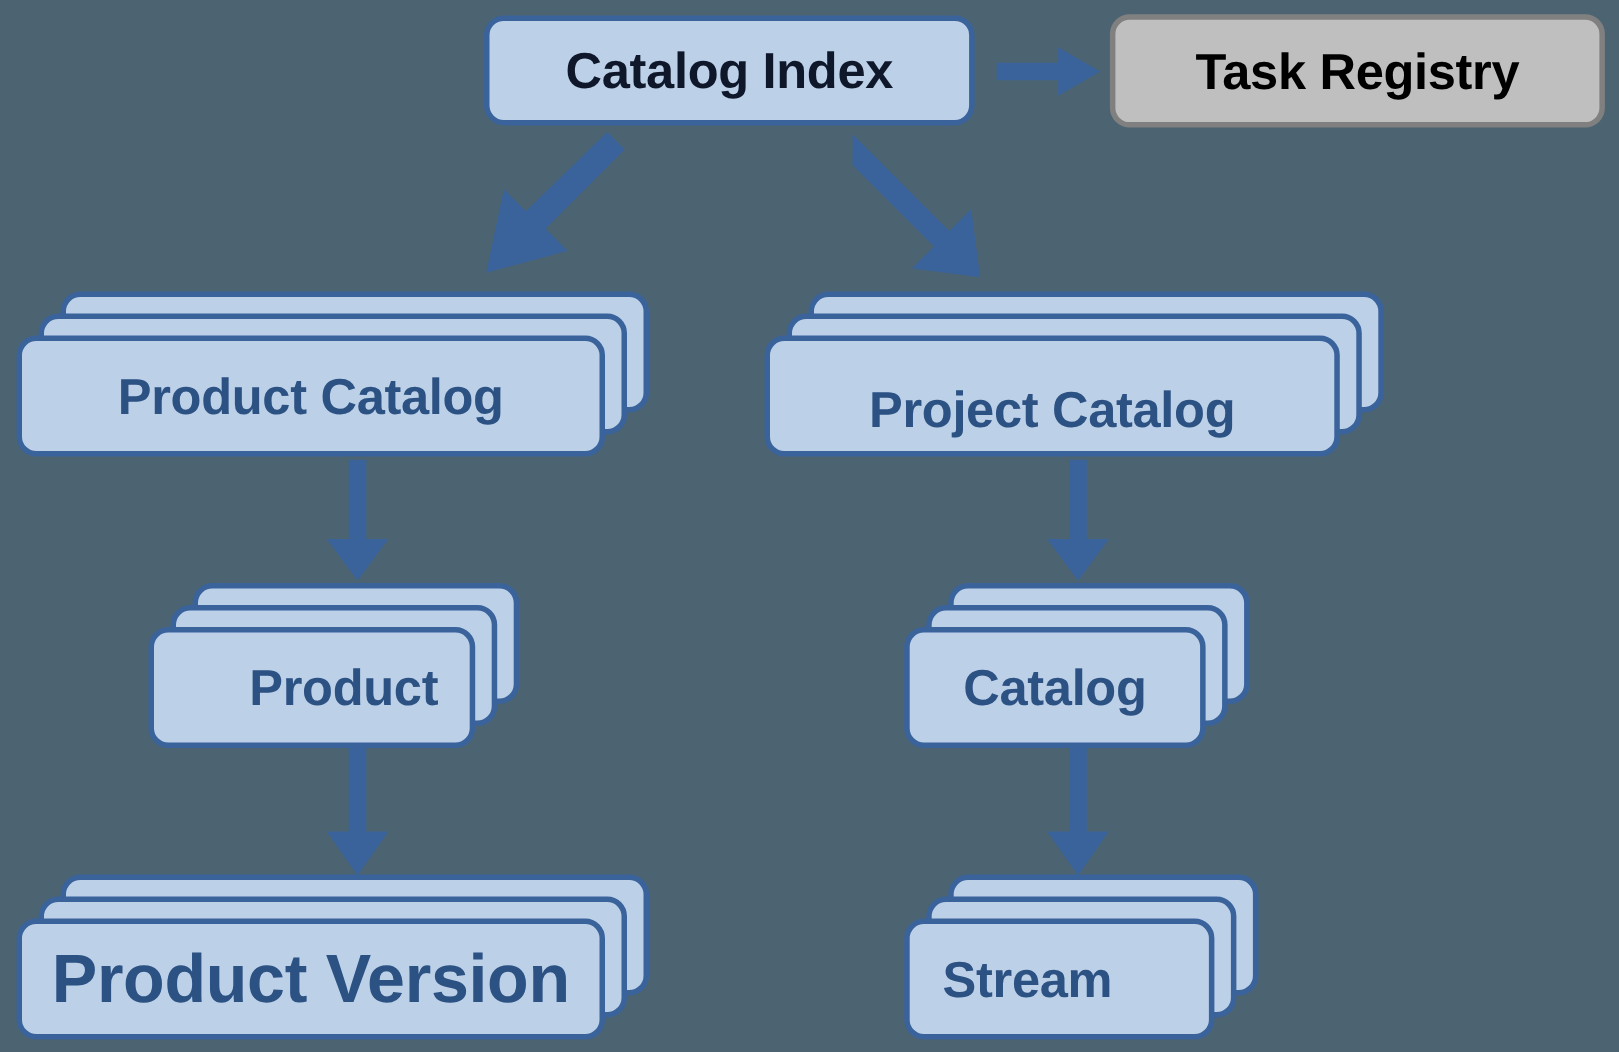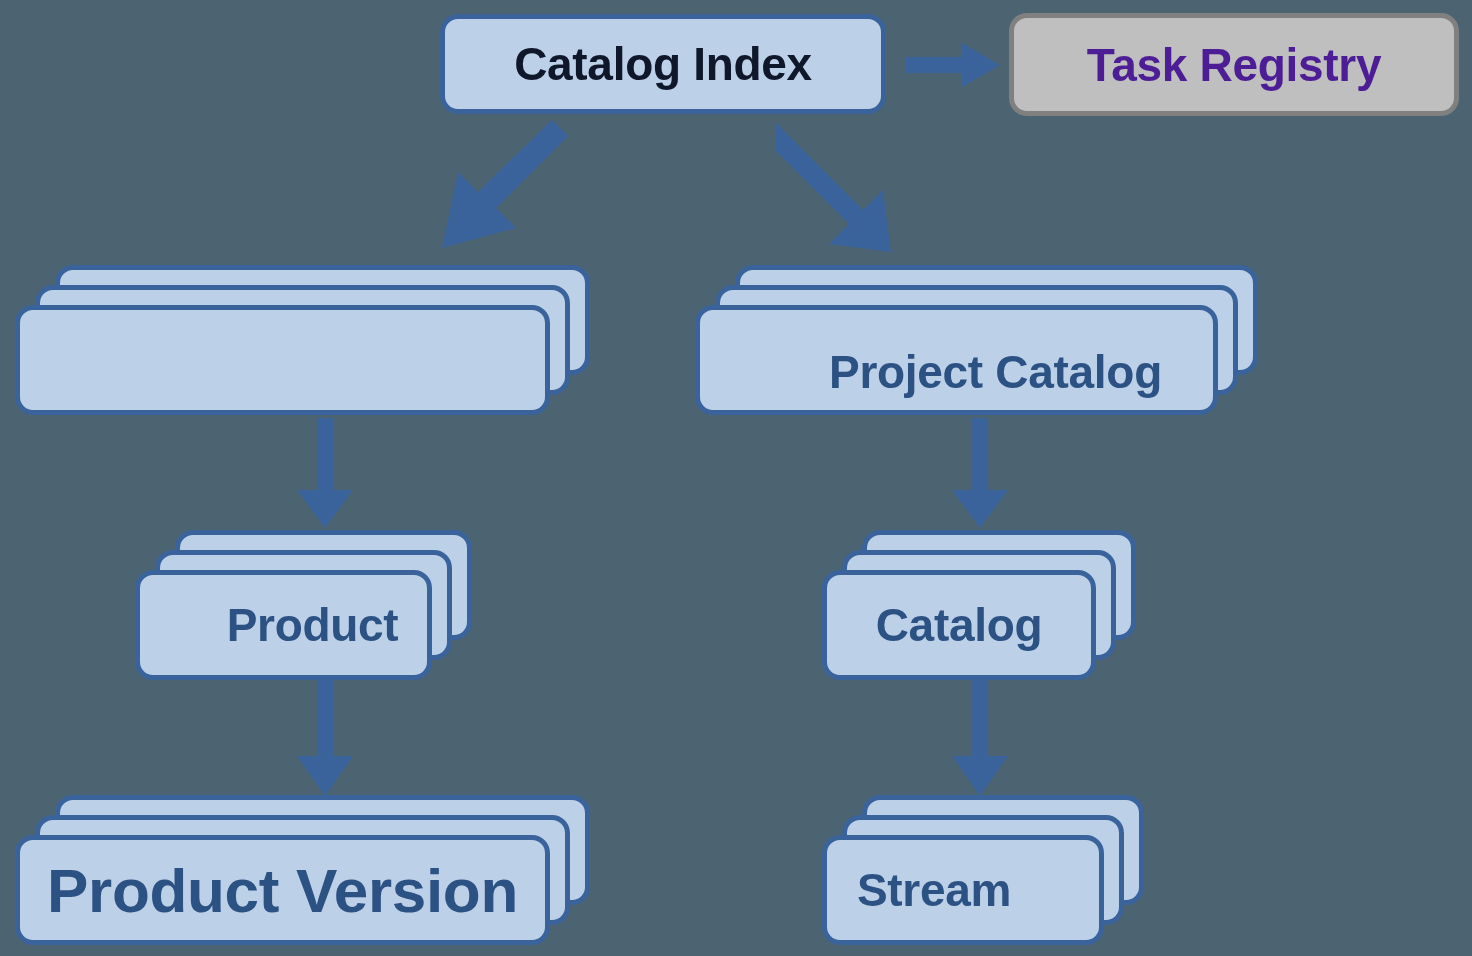--- a/index.html
+++ b/index.html
@@ -39,21 +39,21 @@
     border-color: #3a639c;
     border-width: 5px;
     color: #0f172a;
     font-weight: bold;
   }
 
   .node.gray {
     background: #bfbfbf;
     border-color: #808080;
     border-width: 5px;
-    color: #4c1d95;
+    color: #000000;
     font-weight: bold;
   }
 
   
   .stack {
     position: absolute;
   }
   .stack .card {
     position: absolute;
     box-sizing: border-box;
@@ -110,20 +110,21 @@
     <path d="M 12 0 L 28 0 L 28 0 Z" fill="none"></path>
     <path d="M 10 4 L 26 -12 L 26 -12 Z" fill="none"></path>
     <path d="M 8 6 L 24 -10 Z" fill="none"></path>
     <path d="M 10 2 L 24 16 L 98 90 L 118 70 L 126 132 L 64 124 L 84 104 L 10 30 Z" fill="#3A639C"></path>
   </svg>
 
   <div class="stack" style="left:15px; top:265px; width:590px; height:155px;">
     <div class="card back2" style="width:535px; height:110px;"></div>
     <div class="card back1" style="width:535px; height:110px;"></div>
     <div class="card front" style="width:535px; height:110px;"></div>
+    <div class="card-label" style="width:535px; height:110px; font-size:46px;">Product Catalog</div>
   </div>
 
   <svg class="arrow-svg" style="left:265px; top:418px;" width="120" height="120" viewBox="0 0 120 120">
     <path d="M 52 0 L 68 0 L 68 72 L 88 72 L 60 110 L 32 72 L 52 72 Z" fill="#3A639C"></path>
   </svg>
 
   <div class="stack" style="left:135px; top:530px; width:345px; height:155px;">
     <div class="card back2" style="width:297px; height:110px;"></div>
     <div class="card back1" style="width:297px; height:110px;"></div>
     <div class="card front" style="width:297px; height:110px;"></div>
@@ -138,21 +139,21 @@
     <div class="card back2" style="width:535px; height:110px;"></div>
     <div class="card back1" style="width:535px; height:110px;"></div>
     <div class="card front" style="width:535px; height:110px;"></div>
     <div class="card-label" style="width:535px; height:110px; font-size:62px;">Product Version</div>
   </div>
 
   <div class="stack" style="left:695px; top:265px; width:580px; height:155px;">
     <div class="card back2" style="width:523px; height:110px;"></div>
     <div class="card back1" style="width:523px; height:110px;"></div>
     <div class="card front" style="width:523px; height:110px;"></div>
-    <div class="card-label" style="width:523px; height:134px; font-size:46px;padding-left:39px;">Project Catalog</div>
+    <div class="card-label" style="width:523px; height:134px; font-size:46px;">Project Catalog</div>
   </div>
 
   <svg class="arrow-svg" style="left:920px; top:418px;" width="120" height="120" viewBox="0 0 120 120">
     <path d="M 52 0 L 68 0 L 68 72 L 88 72 L 60 110 L 32 72 L 52 72 Z" fill="#3A639C"></path>
   </svg>
 
   <div class="stack" style="left:822px; top:530px; width:320px; height:155px;">
     <div class="card back2" style="width:274px; height:110px;"></div>
     <div class="card back1" style="width:274px; height:110px;"></div>
     <div class="card front" style="width:274px; height:110px;"></div>

